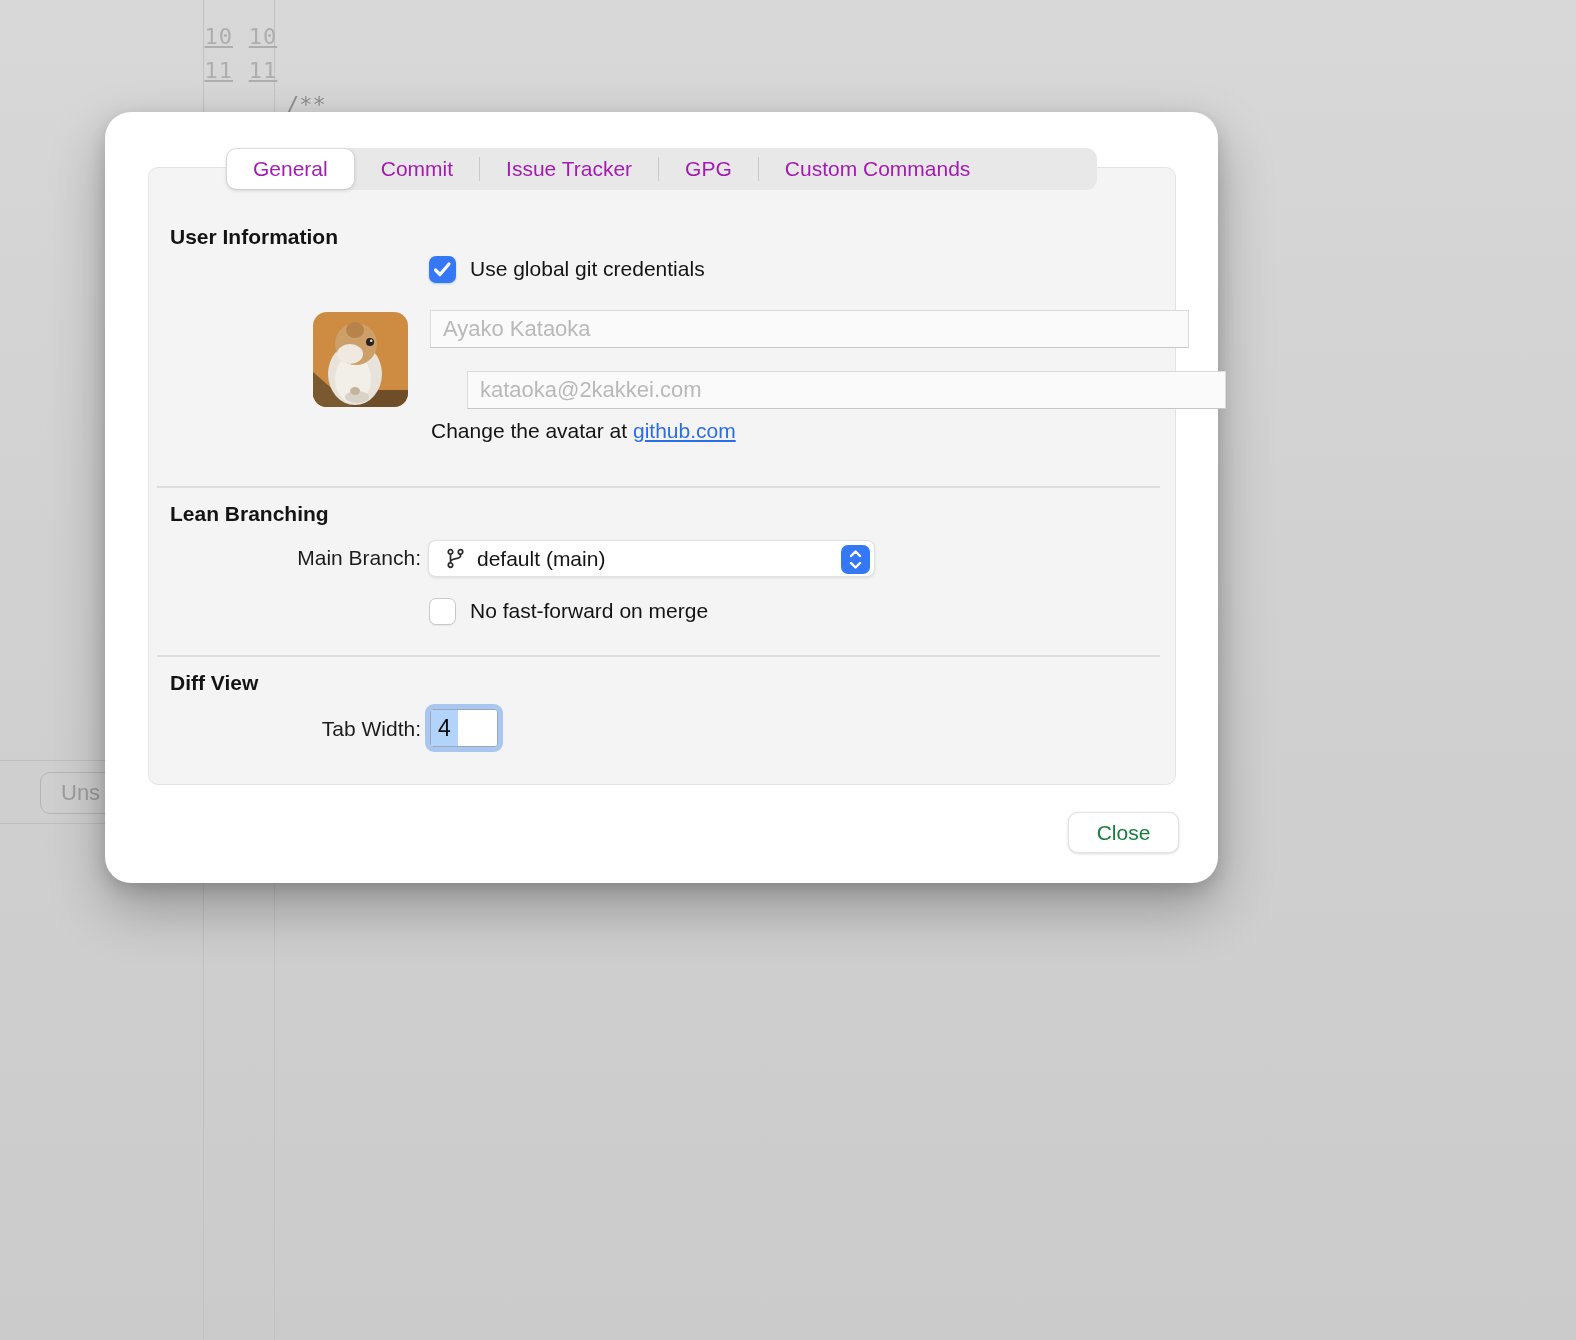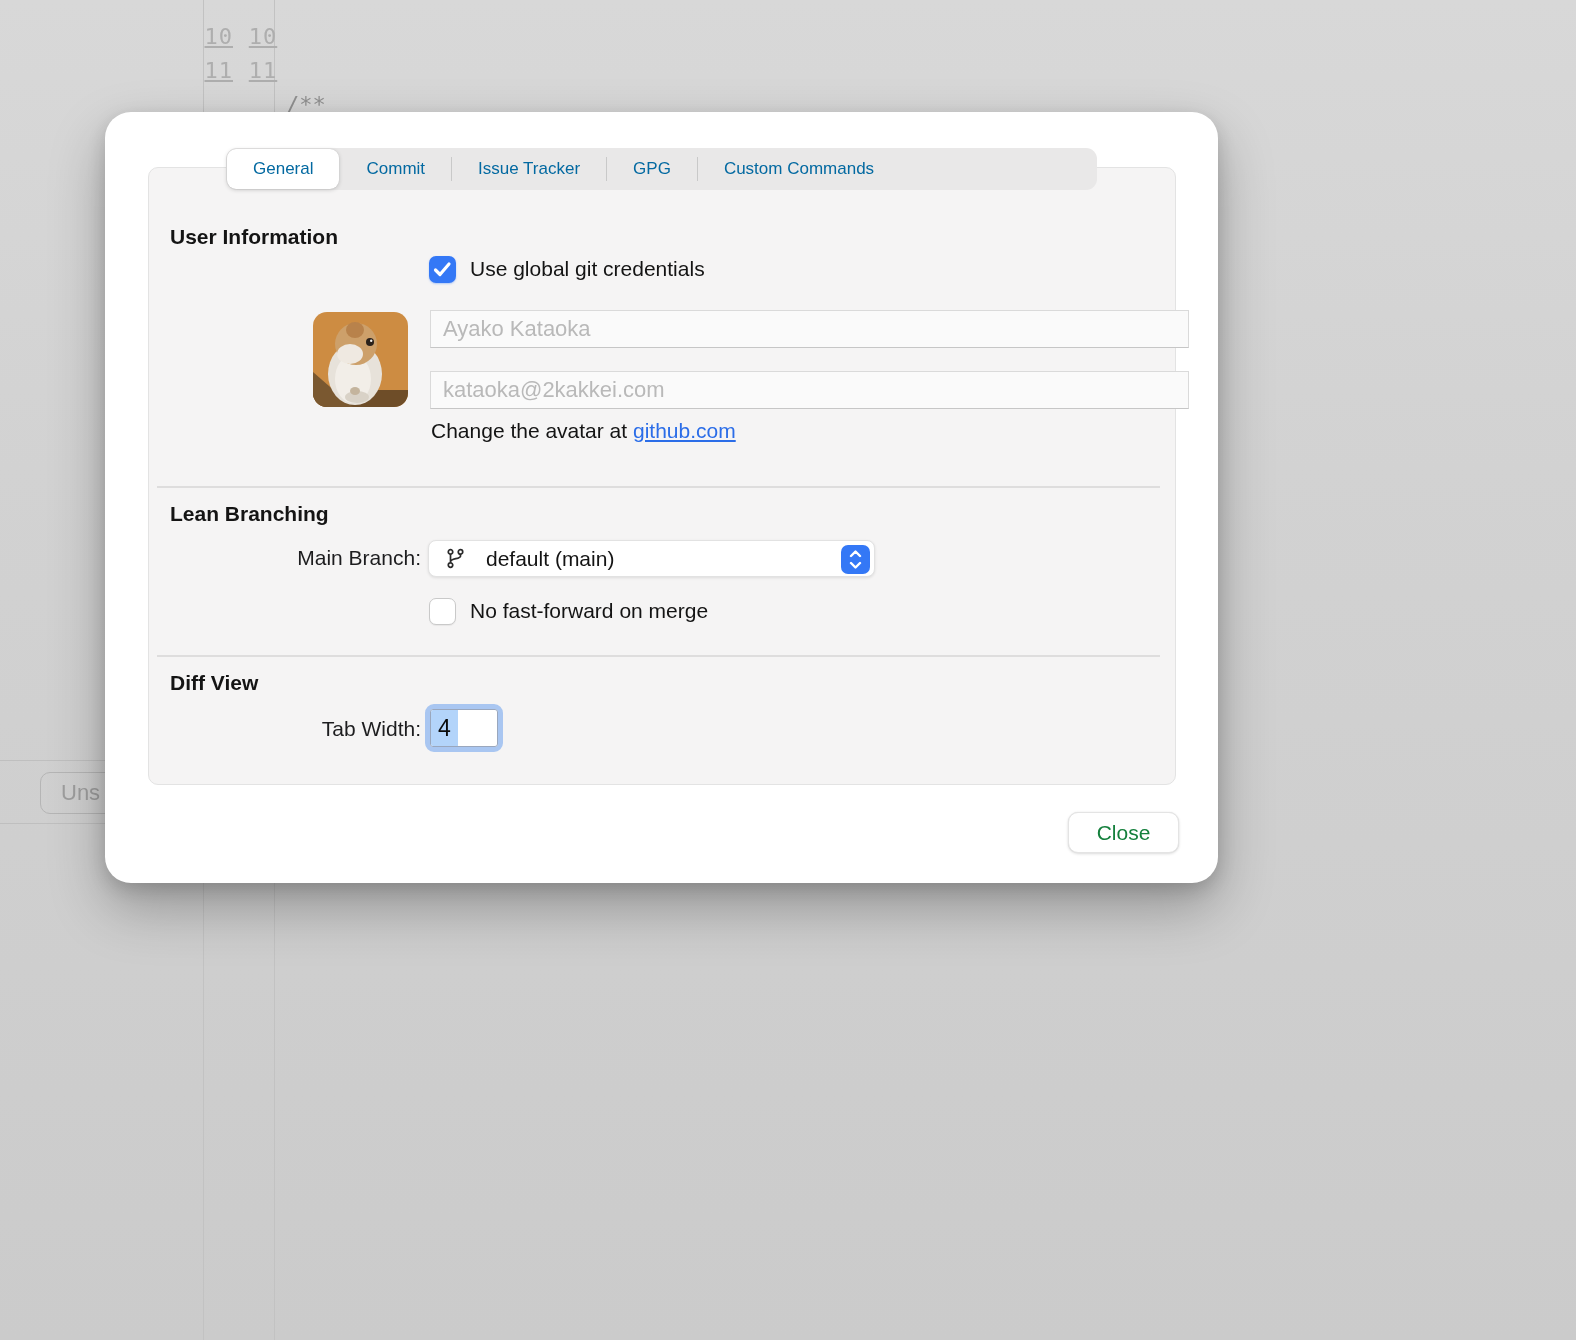--- a/index.html
+++ b/index.html
@@ -58,21 +58,21 @@
   }
 
   
   .tabbar {
     position: absolute; left: 121px; top: 36px; width: 871px; height: 42px;
     background: #e9e8e8; border-radius: 11px;
     display: flex; align-items: stretch; z-index: 5;
   }
   .seg {
     display: flex; align-items: center; justify-content: center;
-    padding: 0 26px; font-size: 17px; color: #0369a1; white-space: nowrap;
+    padding: 0 26px; font-size: 21px; color: #a21caf; white-space: nowrap;
     border-radius: 9px; cursor: default;
   }
   .seg.selected {
     background: #ffffff; margin: 1px;
     box-shadow: 0 1px 4px rgba(0,0,0,0.18), 0 0 1px rgba(0,0,0,0.12);
   }
   .seg-sep {
     width: 1px; background: #c9c9c9; margin: 9px 0;
     align-self: stretch; flex: 0 0 auto;
   }
@@ -112,21 +112,21 @@
 
   
   .dropdown {
     position: absolute; left: 323px; top: 428px; width: 447px; height: 37px;
     background: #ffffff; border-radius: 8px;
     border: 1px solid #e2e2e2;
     box-shadow: 0 1px 3px rgba(0,0,0,0.10);
     display: flex; align-items: center;
   }
   .dropdown .branch-icon { margin-left: 16px; display: flex; align-items: center; }
-  .dropdown .dd-value { margin-left: 20px; font-size: 21px; color: #141414; }
+  .dropdown .dd-value { margin-left: 11px; font-size: 21px; color: #141414; }
   .dropdown .stepper {
     position: absolute; right: 4px; top: 4px; width: 29px; height: 29px;
     background: #3478f6; border-radius: 7px;
     display: flex; flex-direction: column; align-items: center; justify-content: center; gap: 3px;
   }
 
   
   .tabwidth-wrap {
     position: absolute; left: 320px; top: 592px; width: 78px; height: 48px;
     border: 5px solid #a9c6f1; border-radius: 9px;
@@ -209,21 +209,21 @@
         <ellipse cx="37" cy="42" rx="13" ry="10" fill="#efe9e1"></ellipse>
         <ellipse cx="42" cy="18" rx="9" ry="8" fill="#b8824b"></ellipse>
         <circle cx="57" cy="30" r="4" fill="#2a211a"></circle>
         <circle cx="58.2" cy="28.8" r="1.2" fill="#f4f1ec"></circle>
         <ellipse cx="44" cy="85" rx="12" ry="6" fill="#d9d2c7"></ellipse>
         <ellipse cx="42" cy="79" rx="5" ry="4" fill="#c4b49d"></ellipse>
       </svg>
     </div>
 
     <input class="text-field" style="top: 198px;" type="text" value="" placeholder="Ayako Kataoka">
-    <input class="text-field" style="top: 259px;" type="text" value="" placeholder="kataoka@2kakkei.com">
+    <input class="text-field" style="top: 259px; margin-left: 37px;" type="text" value="" placeholder="kataoka@2kakkei.com">
 
     <div class="avatar-hint"><span>Change the avatar at </span><a>github.com</a></div>
 
     <div class="divider" style="top:374px"></div>
 
     <div class="section-title" style="left:65px; top:390px">Lean Branching</div>
 
     <div class="row-label" style="top:434px">Main Branch:</div>
     <div class="dropdown">
       <span class="branch-icon">

